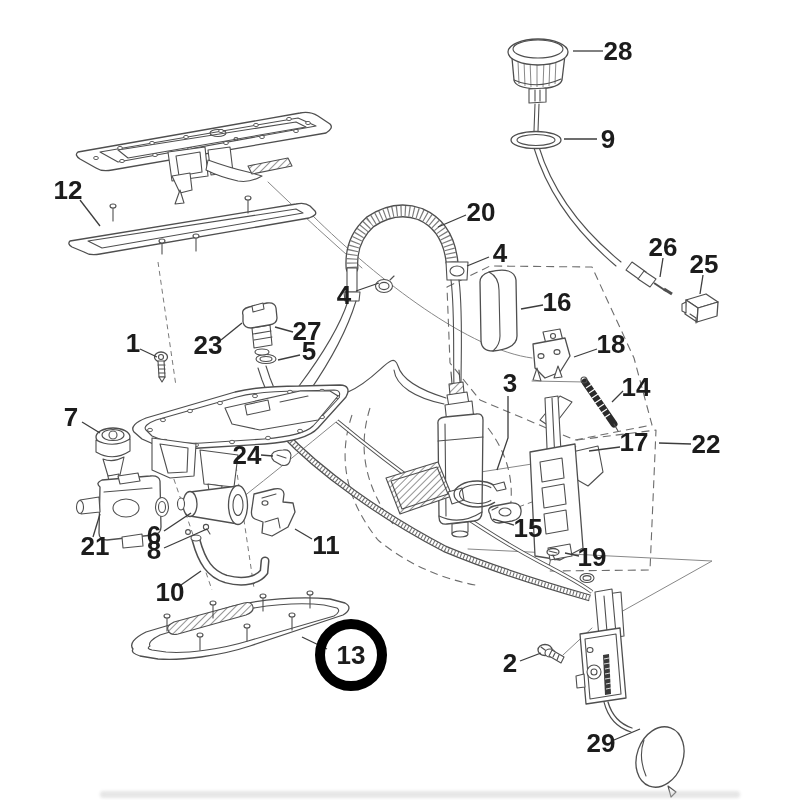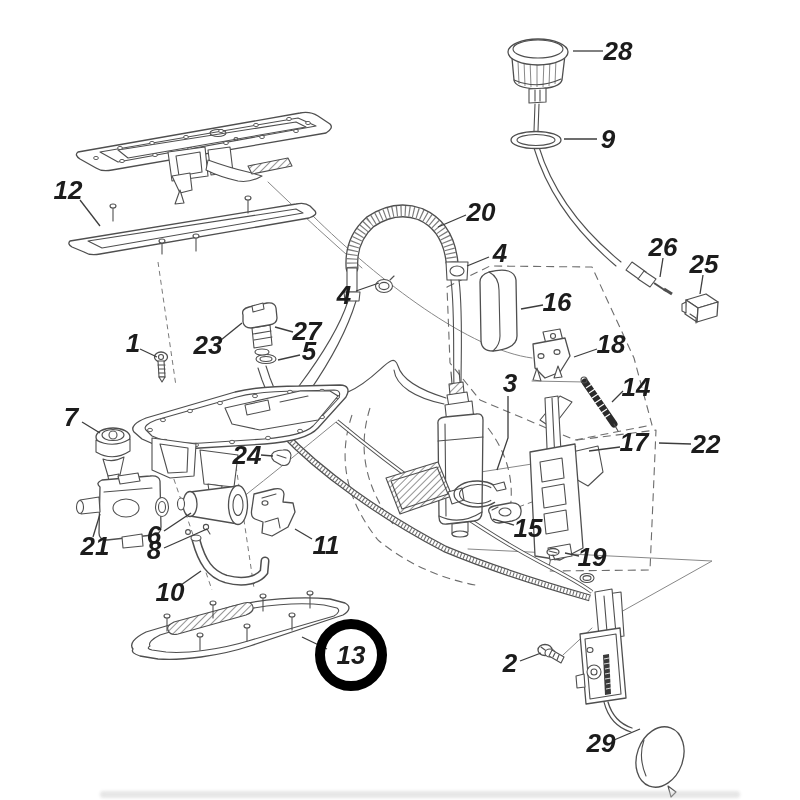--- a/index.html
+++ b/index.html
@@ -1,16 +1,16 @@
 <!DOCTYPE html>
 <html><head>
 <meta charset="utf-8">
 <style>
   html,body{margin:0;padding:0;background:#ffffff;}
-  .stage{position:relative;width:800px;height:800px;background:#ffffff;overflow:hidden;font-style:italic;}
+  .stage{position:relative;width:800px;height:800px;background:#ffffff;overflow:hidden;}
   svg{display:block;}
   .ln{stroke:#4f4f4f;fill:none;stroke-width:1.3;stroke-linejoin:round;stroke-linecap:round;}
   .ln2{stroke:#4f4f4f;fill:none;stroke-width:1.1;stroke-linejoin:round;stroke-linecap:round;}
   .fw{fill:#ffffff;stroke:#4f4f4f;stroke-width:1.3;stroke-linejoin:round;}
   .fw2{fill:#ffffff;stroke:#4f4f4f;stroke-width:1.1;stroke-linejoin:round;}
   .thin{stroke:#888888;stroke-width:1;fill:none;stroke-linecap:round;}
   .dash{stroke:#6d6d6d;stroke-width:1.1;fill:none;stroke-dasharray:8 5;stroke-linejoin:round;}
   .dashs{stroke:#7a7a7a;stroke-width:1;fill:none;stroke-dasharray:5 4;}
   .hatchf{fill:url(#hatch);stroke:#4f4f4f;stroke-width:1.1;stroke-linejoin:round;}
   .callout-text{font-family:"Liberation Sans","DejaVu Sans",sans-serif;font-weight:bold;}

